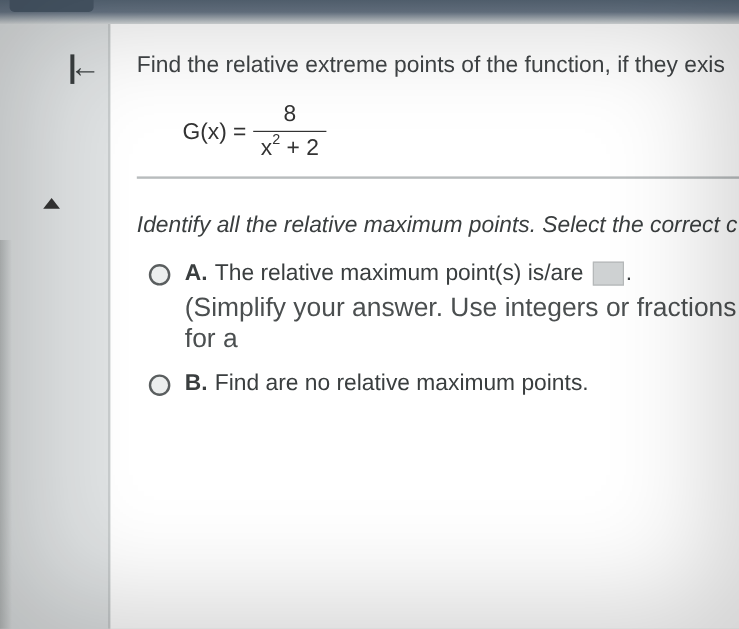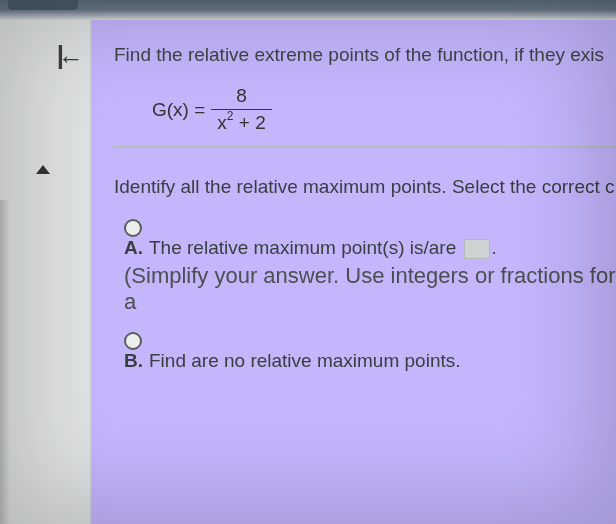--- a/index.html
+++ b/index.html
@@ -61,21 +61,21 @@
       left: 36px;
       top: 145px;
       width: 0; height: 0;
       border-left: 7px solid transparent;
       border-right: 7px solid transparent;
       border-bottom: 9px solid #333;
       cursor: pointer;
     }
     .content {
       flex: 1;
-      background: #c4b5fd;
+      background: #ffffff;
       padding: 24px 0 0 24px;
       position: relative;
       color: #2d3030;
     }
     .content::before{
       content:"";
       position:absolute;
       left:0; top:0; bottom:0; width:2px;
       background:#c8cccd;
     }
@@ -107,27 +107,27 @@
     .den .sup { font-size: 12px; vertical-align: super; position: relative; top: -2px; }
     .divider {
       border: none;
       border-top: 2px solid #b8bcbd;
       margin: 10px 0 28px 0;
     }
     .instruct {
       font-size: 19px;
       color: #3a3e3f;
       margin-bottom: 18px;
+      font-style: italic;
     }
     .option {
       display: flex;
       align-items: flex-start;
       margin-bottom: 14px;
       padding-left: 10px;
-      flex-direction: column;
     }
     .radio {
       width: 18px; height: 18px;
       border: 2px solid #5a5e5f;
       border-radius: 50%;
       margin-top: 3px;
       margin-right: 12px;
       flex-shrink: 0;
       background: #eceeee;
       cursor: pointer;

